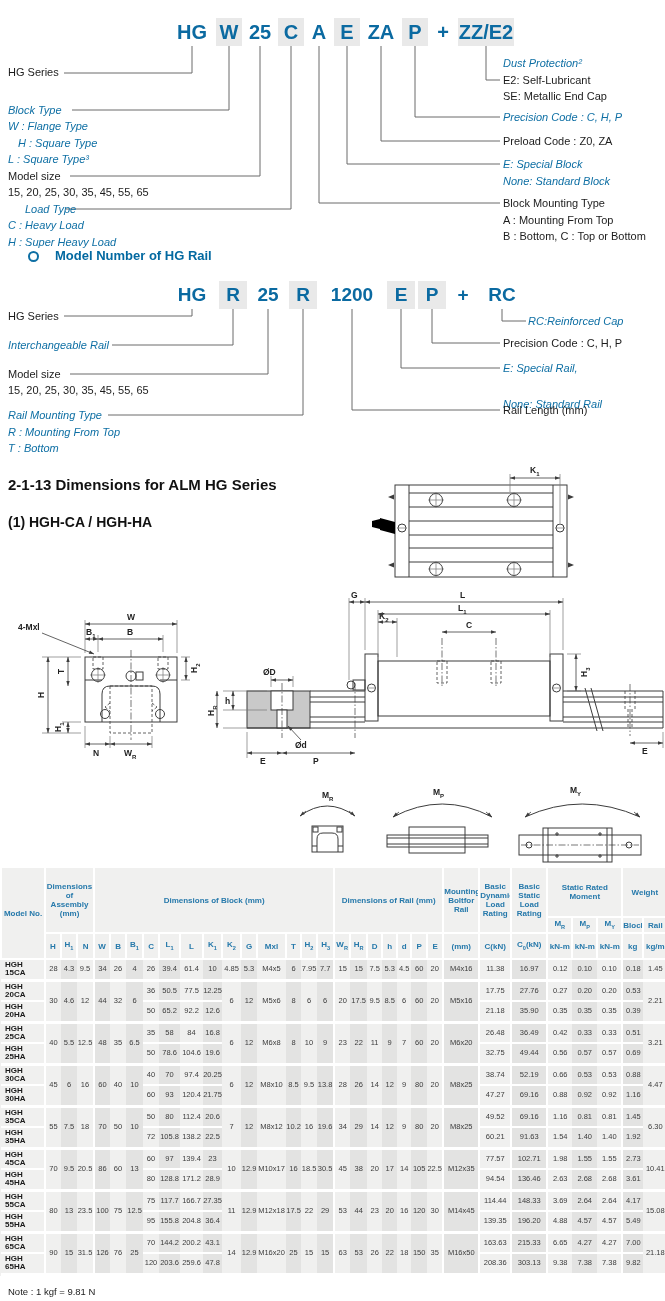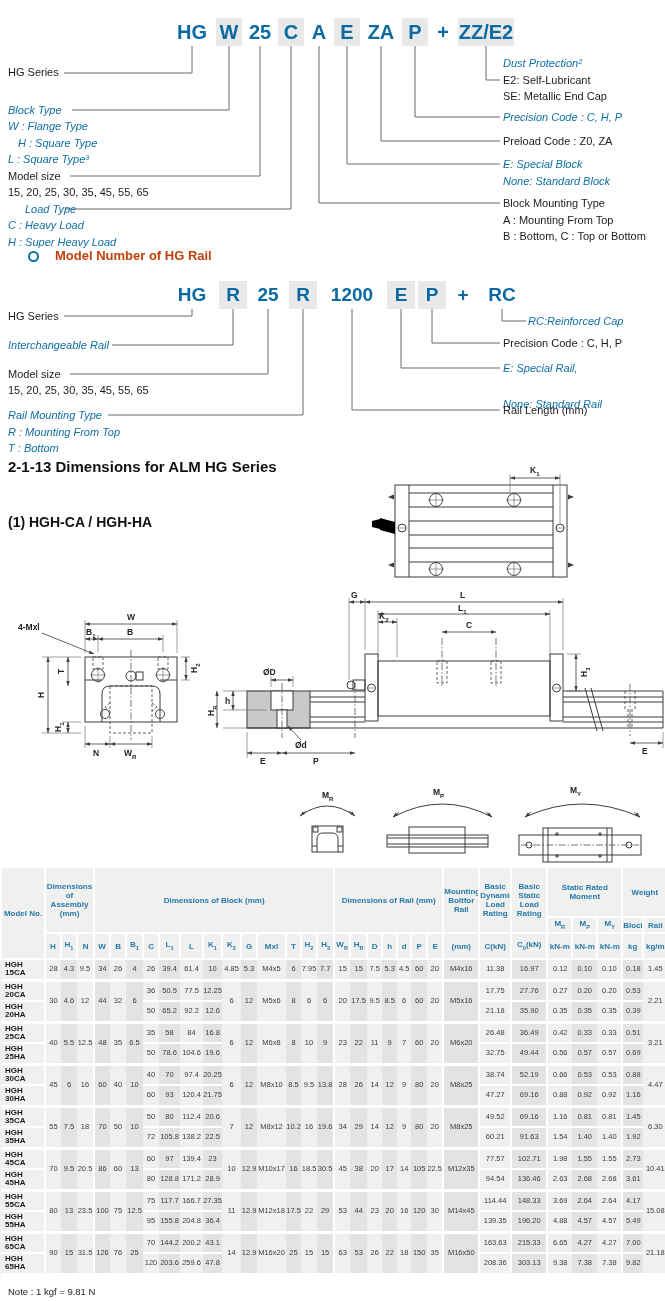--- a/index.html
+++ b/index.html
@@ -10,23 +10,23 @@
   .seg{display:flex;align-items:center;justify-content:center;
        font-weight:bold;color:#0b6aa1;}
   .seg.shaded{background:#e9e9e9;}
   
   .dlabel{position:absolute;font-size:11px;line-height:13px;white-space:nowrap;}
   .dlabel.b{color:#0e6fa4;font-style:italic;}
   .dlabel.k{color:#1c1c1c;}
   .conn{position:absolute;left:0;top:0;pointer-events:none;}
   .conn path{fill:none;stroke:#6a6a6a;stroke-width:1;}
   
-  .rail-head{position:absolute;left:55px;top:248px;font-size:13px;font-weight:bold;color:#c2410c;}
+  .rail-head{position:absolute;left:55px;top:248px;font-size:13px;font-weight:bold;color:#0369a1;}
   .bullet{position:absolute;left:28px;top:251px;width:7px;height:7px;border:2.5px solid #0e6fa4;border-radius:50%;}
-  .h-sec{position:absolute;left:8px;top:458px;font-size:15px;font-weight:bold;color:#111;}
+  .h-sec{position:absolute;left:8px;top:476px;font-size:15px;font-weight:bold;color:#111;}
   .h-sub{position:absolute;left:8px;top:514px;font-size:14px;font-weight:bold;color:#111;}
   .note{position:absolute;left:8px;top:1286px;font-size:9.5px;color:#222;}
   
   svg.draw{position:absolute;overflow:visible;}
   svg.draw line,svg.draw path,svg.draw rect,svg.draw circle,svg.draw polyline
     {stroke:#3c3c3c;fill:none;stroke-width:1;}
   svg.draw .thin{stroke-width:0.7;stroke:#777;}
   svg.draw .dim,svg.draw .dim1{stroke-width:0.8;stroke:#3c3c3c;}
   svg.draw .dash{stroke-dasharray:3 2;stroke-width:0.8;}
   svg.draw .cl{stroke-dasharray:7 2 1.5 2;stroke-width:0.7;}

